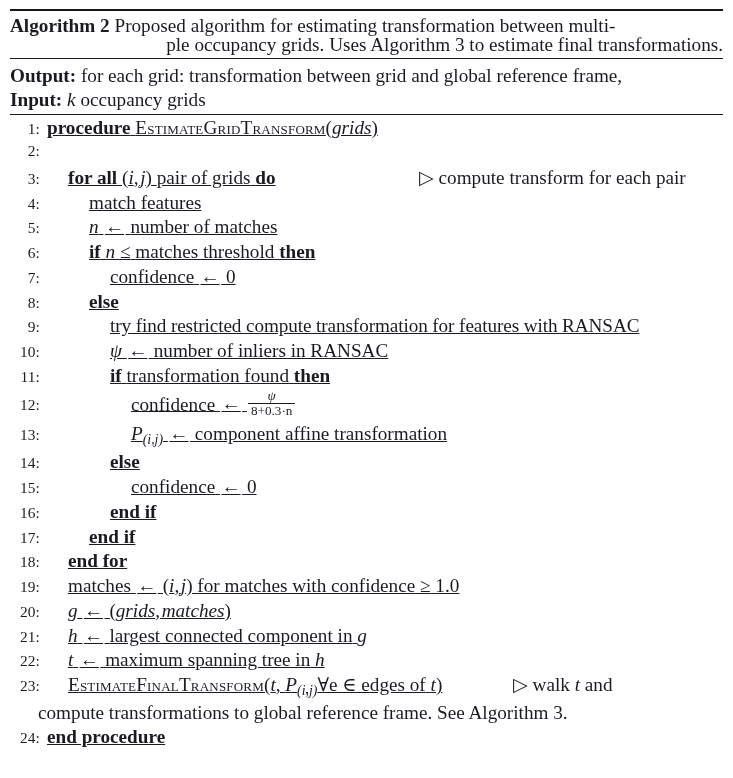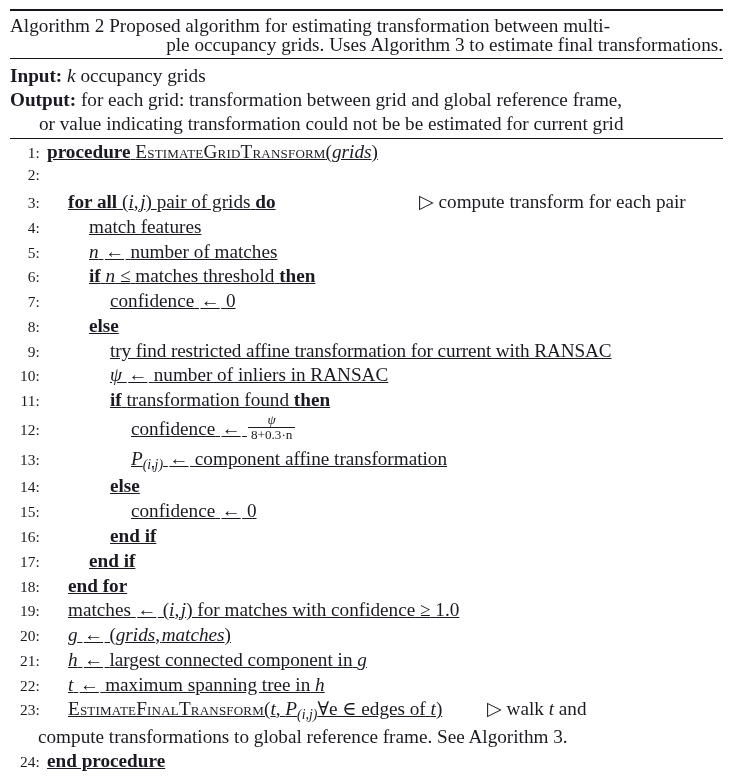--- a/index.html
+++ b/index.html
@@ -38,21 +38,21 @@
     margin: 0;
   }
   .rule-top { margin-top: 9px; }
 
   
   .caption {
     padding: 5px 0 4px 0;
     text-align: left;
     text-indent: 0;
   }
-  .caption .alg-word { font-weight: normal; }
+  .caption .alg-word { font-weight: bold; }
   .caption .cap-body { }
   .caption-line2 { display:block;text-align:right; }
 
   .io-block { padding-top: 4px; padding-bottom: 2px; }
   .io-row {
     padding: 2.5px 0 2.5px 0;
     padding-left: 29px;
     text-indent: -29px;
   }
   .io-row.out-row { padding-left: 29px; text-indent: -29px; }
@@ -93,21 +93,21 @@
     letter-spacing: 0.2px;
   }
   .arrow { padding: 0 1.5px; }
 
   
   .cmt {
     position: absolute;
     white-space: nowrap;
   }
   .cmt-3 { left: 372px; }
-  .cmt-23 { left: 440px; }
+  .cmt-23 { left: 466px; }
 
   
   .cont-row {
     padding: 2.4px 0 2.4px 0;
     padding-left: 28px;
   }
 
   
   .frac {
     display: inline-block;
@@ -145,33 +145,30 @@
   <div class="caption">
     <span class="alg-word">Algorithm 2</span>
     <span class="cap-body">Proposed algorithm for estimating transformation between multi-</span>
     <span class="caption-line2">ple occupancy grids. Uses Algorithm 3 to estimate final transformations.</span>
   </div>
 
   <hr class="rule-thin">
 
   <div class="io-block">
 
+    <div class="io-row out-row">
+      <span class="io-label">Output:</span>
+      <span>for each grid: transformation between grid and global reference frame,</span>
+    </div>
+
     <div class="io-row">
       <span class="io-label">Input:</span>
       <span class="var">k</span>
       <span>occupancy grids</span>
     </div>
-
-    <div class="io-row out-row">
-      <span class="io-label">Output:</span>
-      <span>for each grid: transformation between grid and global reference frame,</span>
-    </div>
-    <div class="io-row out-row" style="padding-left:29px; text-indent:0;">
-      <span>or value indicating transformation could not be be estimated for current grid</span>
-    </div>
   </div>
 
   <hr class="rule-thin">
 
   <div class="code-body">
 
     <div class="ln-row">
       <span class="ln-num">1:</span>
       <span class="ln-text ind0"><span class="kw">procedure</span> <span class="sc">EstimateGridTransform</span>(<span class="var">grids</span>)</span>
     </div>
@@ -205,21 +202,21 @@
       <span class="ln-text ind3"><span>confidence</span> <span class="arrow">←</span> <span>0</span></span>
     </div>
 
     <div class="ln-row">
       <span class="ln-num">8:</span>
       <span class="ln-text ind2"><span class="kw">else</span></span>
     </div>
 
     <div class="ln-row">
       <span class="ln-num">9:</span>
-      <span class="ln-text ind3 tight"><span>try find restricted affine transformation for current with RANSAC</span></span>
+      <span class="ln-text ind3 tight"><span>try find restricted compute transformation for features with RANSAC</span></span>
     </div>
 
     <div class="ln-row">
       <span class="ln-num">10:</span>
       <span class="ln-text ind3"><span class="var">ψ</span> <span class="arrow">←</span> <span>number of inliers in RANSAC</span></span>
     </div>
 
     <div class="ln-row">
       <span class="ln-num">11:</span>
       <span class="ln-text ind3"><span class="kw">if</span> <span>transformation found</span> <span class="kw">then</span></span>

